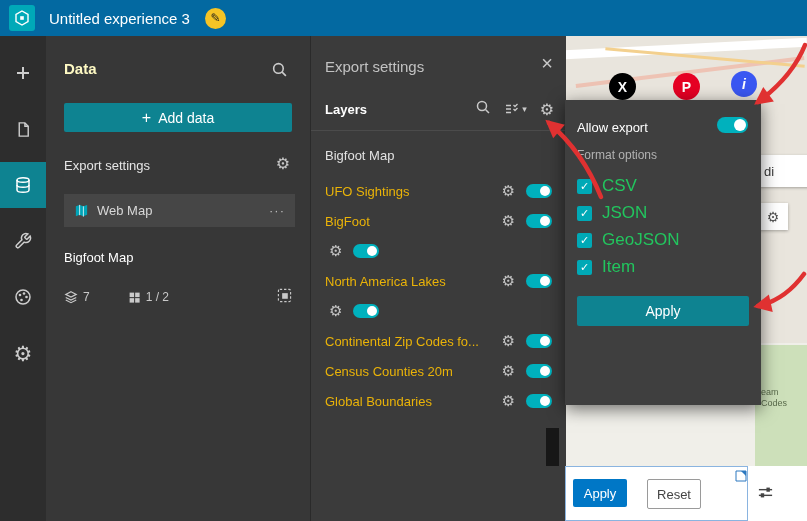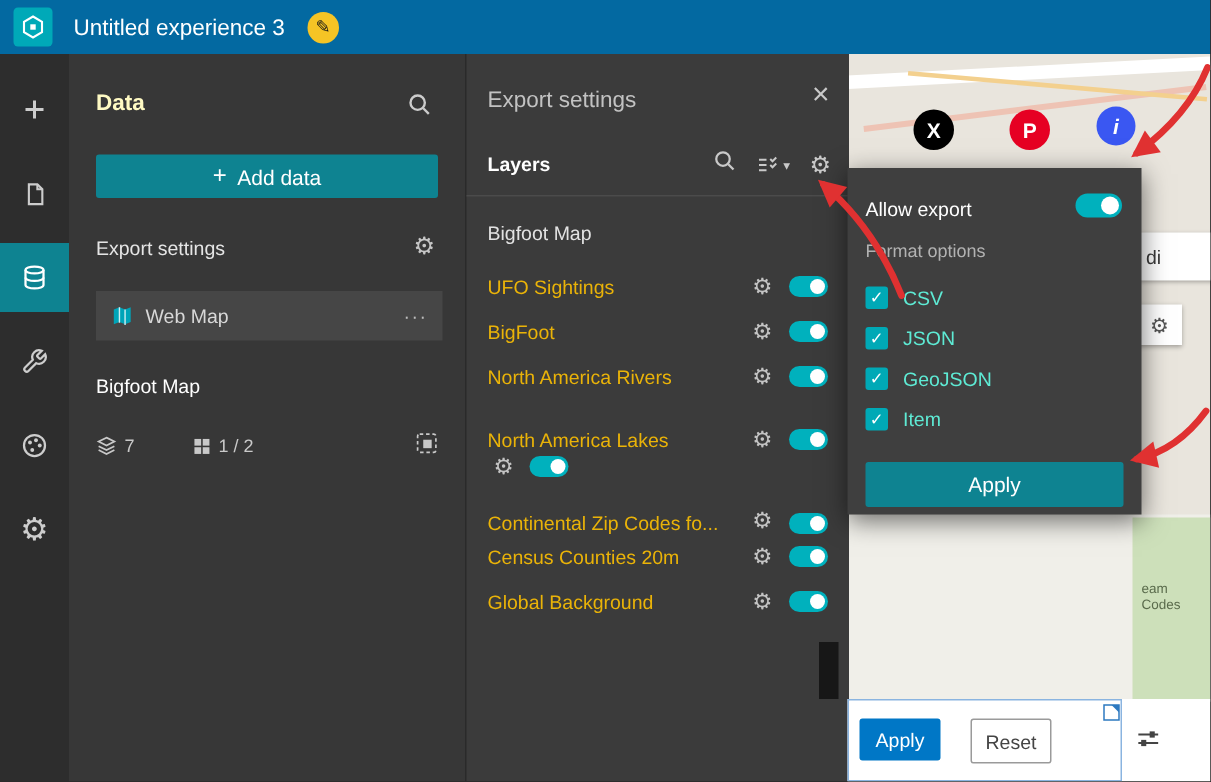--- a/index.html
+++ b/index.html
@@ -67,27 +67,27 @@
   .toggle{width:26px;height:14px;border-radius:8px;background:var(--toggle);position:relative;
           flex:none;cursor:pointer;}
   .toggle::after{content:'';position:absolute;right:2px;top:2px;width:10px;height:10px;
           border-radius:50%;background:#fff;}
   .toggle.lg{width:31px;height:16px;}
   .toggle.lg::after{width:12px;height:12px;}
   .checkbox{width:15px;height:15px;border-radius:2px;background:#00a9b6;color:#fff;font-size:11px;
           display:flex;align-items:center;justify-content:center;flex:none;cursor:pointer;}
 
   
-  .popup{position:absolute;left:565px;top:100px;width:196px;height:231px;background:#3f3f3f;
-         box-shadow:0 4px 16px rgba(0,0,0,.55);z-index:9;margin-top:12px;}
+  .popup{position:absolute;left:565px;top:100px;width:196px;height:305px;background:#3f3f3f;
+         box-shadow:0 4px 16px rgba(0,0,0,.55);z-index:9;}
   .pp-allow{position:absolute;left:12px;top:20px;color:#fff;font-size:13px;}
   .pp-toggle{position:absolute;right:13px;top:17px;}
   .pp-format{position:absolute;left:12px;top:48px;color:#b2b2b2;font-size:12px;}
   .fmt-row{position:absolute;left:12px;height:18px;display:flex;align-items:center;gap:10px;}
-  .fmt-label{color:#5eead4;font-size:13px;}
+  .fmt-label{color:#22c55e;font-size:17px;}
   .pp-apply{position:absolute;left:12px;top:196px;width:172px;height:30px;background:var(--accent);
          color:#fff;font-size:14px;display:flex;align-items:center;justify-content:center;
          border-radius:2px;cursor:pointer;}
 
   
   .map{position:absolute;left:565px;top:36px;width:242px;height:485px;background:#e9e5dd;z-index:1;}
   .road{position:absolute;background:#fff;}
   .map-lower{position:absolute;left:0;top:307px;width:242px;height:125px;background:#f0efe9;}
   .green-frag{position:absolute;left:190px;top:309px;width:52px;height:122px;background:#cde0ba;
         color:#5a6b4c;font-size:9px;line-height:11px;padding:42px 0 0 6px;box-sizing:border-box;}
@@ -269,45 +269,44 @@
       <span class="layer-name">UFO Sightings</span>
       <span class="row-gear">⚙</span>
       <span class="toggle"></span>
     </div>
     <div class="layer-row" style="top:170px;">
       <span class="layer-name">BigFoot</span>
       <span class="row-gear">⚙</span>
       <span class="toggle"></span>
     </div>
     <div class="layer-row" style="top:200px;">
-      <span class="layer-name">North America Rivers</span>
-      <span class="row-gear">⚙</span>
-      <span class="toggle"></span>
-    </div>
-    <div class="layer-row" style="top:242px;">
+      <span class="row-gear">⚙</span>
+      <span class="toggle"></span>
+    </div>
+    <div class="layer-row" style="top:230px;">
       <span class="layer-name">North America Lakes</span>
       <span class="row-gear">⚙</span>
       <span class="toggle"></span>
     </div>
     <div class="layer-row" style="top:260px;">
       <span class="row-gear">⚙</span>
       <span class="toggle"></span>
     </div>
-    <div class="layer-row" style="top:290px;align-items:flex-end;">
+    <div class="layer-row" style="top:290px;">
       <span class="layer-name">Continental Zip Codes fo...</span>
       <span class="row-gear">⚙</span>
       <span class="toggle"></span>
     </div>
     <div class="layer-row" style="top:320px;">
       <span class="layer-name">Census Counties 20m</span>
       <span class="row-gear">⚙</span>
       <span class="toggle"></span>
     </div>
     <div class="layer-row" style="top:350px;">
-      <span class="layer-name">Global Background</span>
+      <span class="layer-name">Global Boundaries</span>
       <span class="row-gear">⚙</span>
       <span class="toggle"></span>
     </div>
   </div>
 
   <div class="scroll-thumb"></div>
 
   <div class="popup">
     <div class="pp-allow">Allow export</div>
     <span class="toggle lg pp-toggle"></span>

